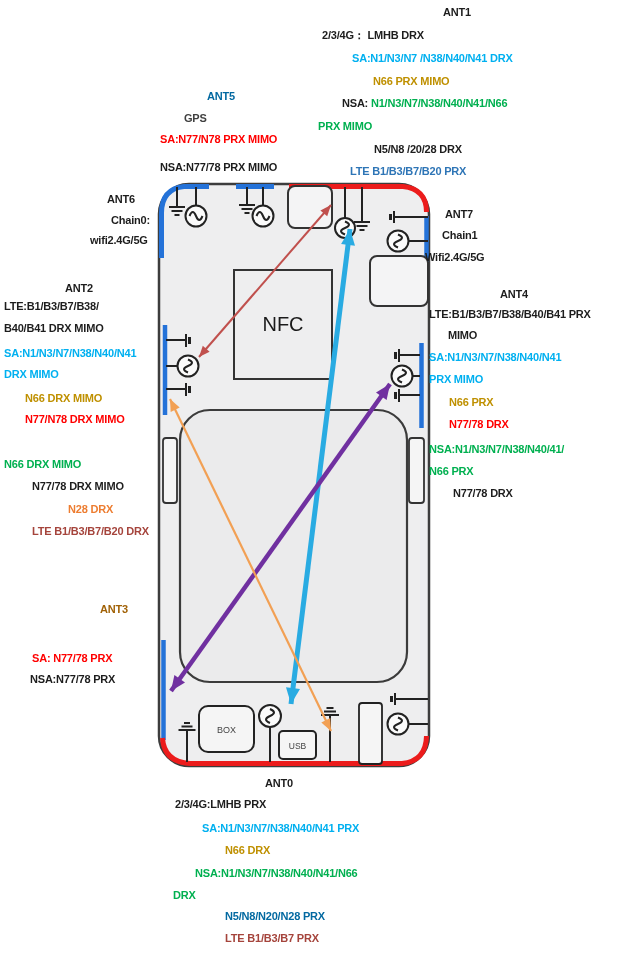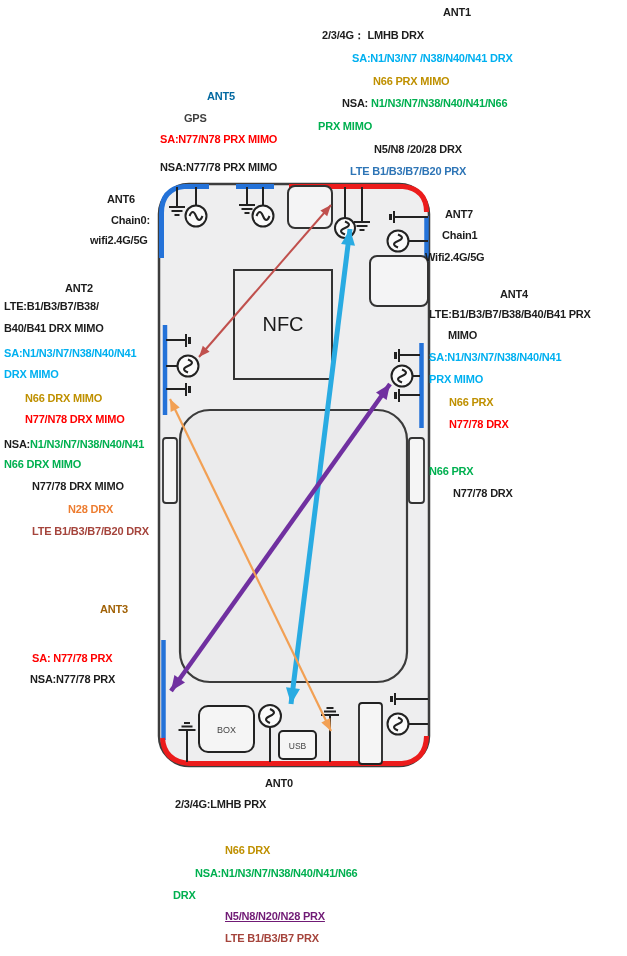--- a/index.html
+++ b/index.html
@@ -186,41 +186,42 @@
   <div class="t" style="left: 442px; top: 227px; color: rgb(29, 29, 29);">Chain1</div>
   <div class="t" style="left: 425px; top: 249px; color: rgb(29, 29, 29);">Wifi2.4G/5G</div>
 
   <div class="t" style="left: 65px; top: 280px; color: rgb(29, 29, 29);">ANT2</div>
   <div class="t" style="left: 4px; top: 298px; color: rgb(29, 29, 29);">LTE:B1/B3/B7/B38/</div>
   <div class="t" style="left: 4px; top: 320px; color: rgb(29, 29, 29);">B40/B41 DRX MIMO</div>
   <div class="t" style="left: 4px; top: 345px; color: rgb(0, 176, 240);">SA:N1/N3/N7/N38/N40/N41</div>
   <div class="t" style="left: 4px; top: 366px; color: rgb(0, 176, 240);">DRX MIMO</div>
   <div class="t" style="left: 25px; top: 390px; color: rgb(191, 144, 0);">N66 DRX MIMO</div>
   <div class="t" style="left: 25px; top: 411px; color: rgb(255, 0, 0);">N77/N78 DRX MIMO</div>
-  <div class="t" style="left:4px;top:436px"><span style="color: rgb(29, 29, 29);">NSA:</span><span style="color: rgb(0, 176, 80);">N1/N3/N7/N38/N40/N41</span></div>
   <div class="t" style="left: 4px; top: 456px; color: rgb(0, 176, 80);">N66 DRX MIMO</div>
   <div class="t" style="left: 32px; top: 478px; color: rgb(29, 29, 29);">N77/78 DRX MIMO</div>
   <div class="t" style="left: 32px; top: 501px; color: rgb(237, 125, 49); margin-left: 36px;">N28 DRX</div>
   <div class="t" style="left: 32px; top: 523px; color: rgb(165, 68, 60);">LTE B1/B3/B7/B20 DRX</div>
 
   <div class="t" style="left: 100px; top: 601px; color: #a16207;">ANT3</div>
   <div class="t" style="left: 32px; top: 650px; color: rgb(255, 0, 0);">SA:  N77/78 PRX</div>
   <div class="t" style="left: 30px; top: 671px; color: rgb(29, 29, 29);">NSA:N77/78 PRX</div>
 
   <div class="t" style="left: 500px; top: 286px; color: rgb(29, 29, 29);">ANT4</div>
   <div class="t" style="left: 429px; top: 306px; color: rgb(29, 29, 29);">LTE:B1/B3/B7/B38/B40/B41 PRX</div>
   <div class="t" style="left: 448px; top: 327px; color: rgb(29, 29, 29);">MIMO</div>
   <div class="t" style="left: 429px; top: 349px; color: rgb(0, 176, 240);">SA:N1/N3/N7/N38/N40/N41</div>
   <div class="t" style="left: 429px; top: 371px; color: rgb(0, 176, 240);">PRX MIMO</div>
   <div class="t" style="left: 449px; top: 394px; color: rgb(191, 144, 0);">N66 PRX</div>
   <div class="t" style="left: 449px; top: 416px; color: rgb(255, 0, 0);">N77/78 DRX</div>
+  <div class="t" style="left: 429px; top: 441px; color: rgb(0, 176, 80);">NSA:N1/N3/N7/N38/N40/41/</div>
   <div class="t" style="left: 429px; top: 463px; color: rgb(0, 176, 80);">N66 PRX</div>
   <div class="t" style="left: 453px; top: 485px; color: rgb(29, 29, 29);">N77/78 DRX</div>
 
   <div class="t" style="left: 265px; top: 775px; color: rgb(29, 29, 29);">ANT0</div>
   <div class="t" style="left: 175px; top: 796px; color: rgb(29, 29, 29);">2/3/4G:LMHB PRX</div>
+  <div class="t" style="left: 202px; top: 820px; color: rgb(0, 176, 240);">SA:N1/N3/N7/N38/N40/N41 PRX</div>
   <div class="t" style="left: 225px; top: 842px; color: rgb(191, 144, 0);">N66 DRX</div>
   <div class="t" style="left: 195px; top: 865px; color: rgb(0, 176, 80);">NSA:N1/N3/N7/N38/N40/N41/N66</div>
   <div class="t" style="left: 173px; top: 887px; color: rgb(0, 176, 80);">DRX</div>
-  <div class="t" style="left: 225px; top: 908px; color: #701a75; text-decoration: underline;">N5/N8/N20/N28 PRX</div>
+  <div class="t" style="left: 225px; top: 908px; color: #0369a1;">N5/N8/N20/N28 PRX</div>
   <div class="t" style="left: 225px; top: 930px; color: rgb(165, 68, 60);">LTE B1/B3/B7 PRX</div>
 
 </div>
 
 </body></html>

